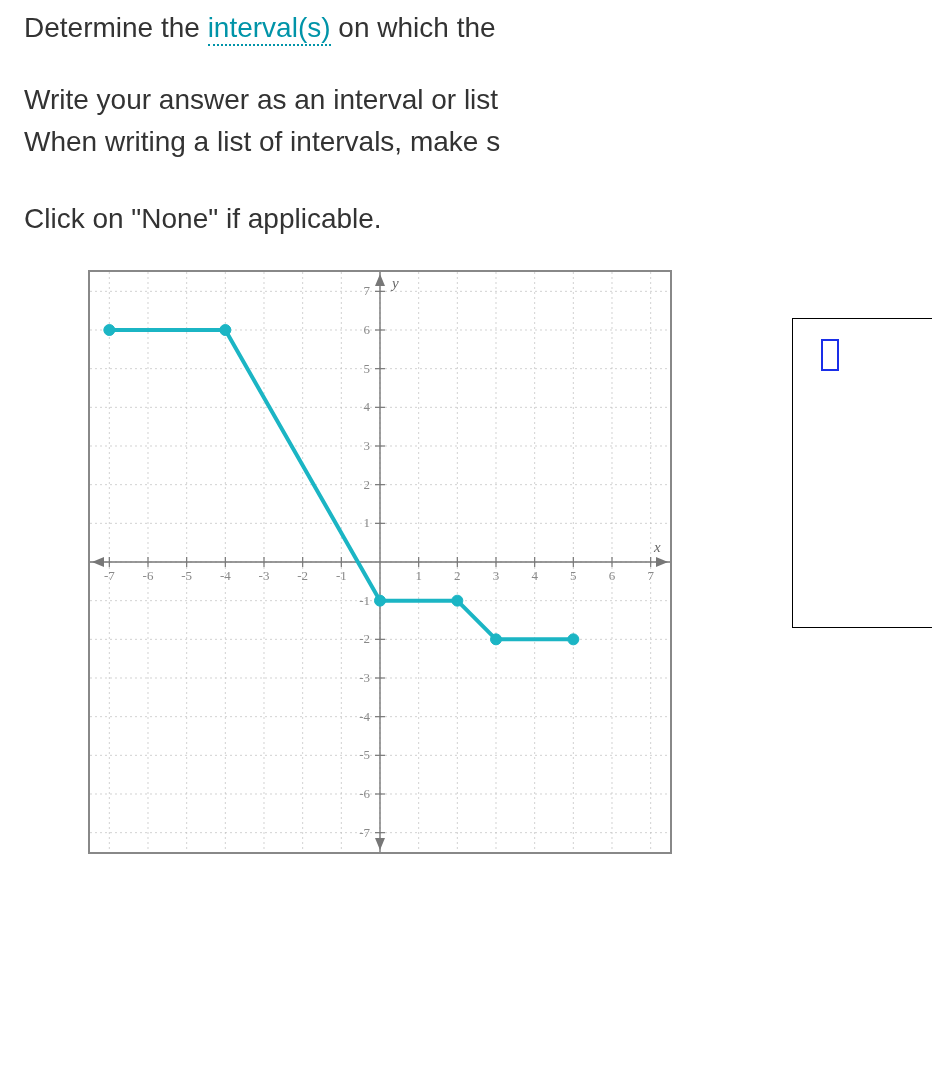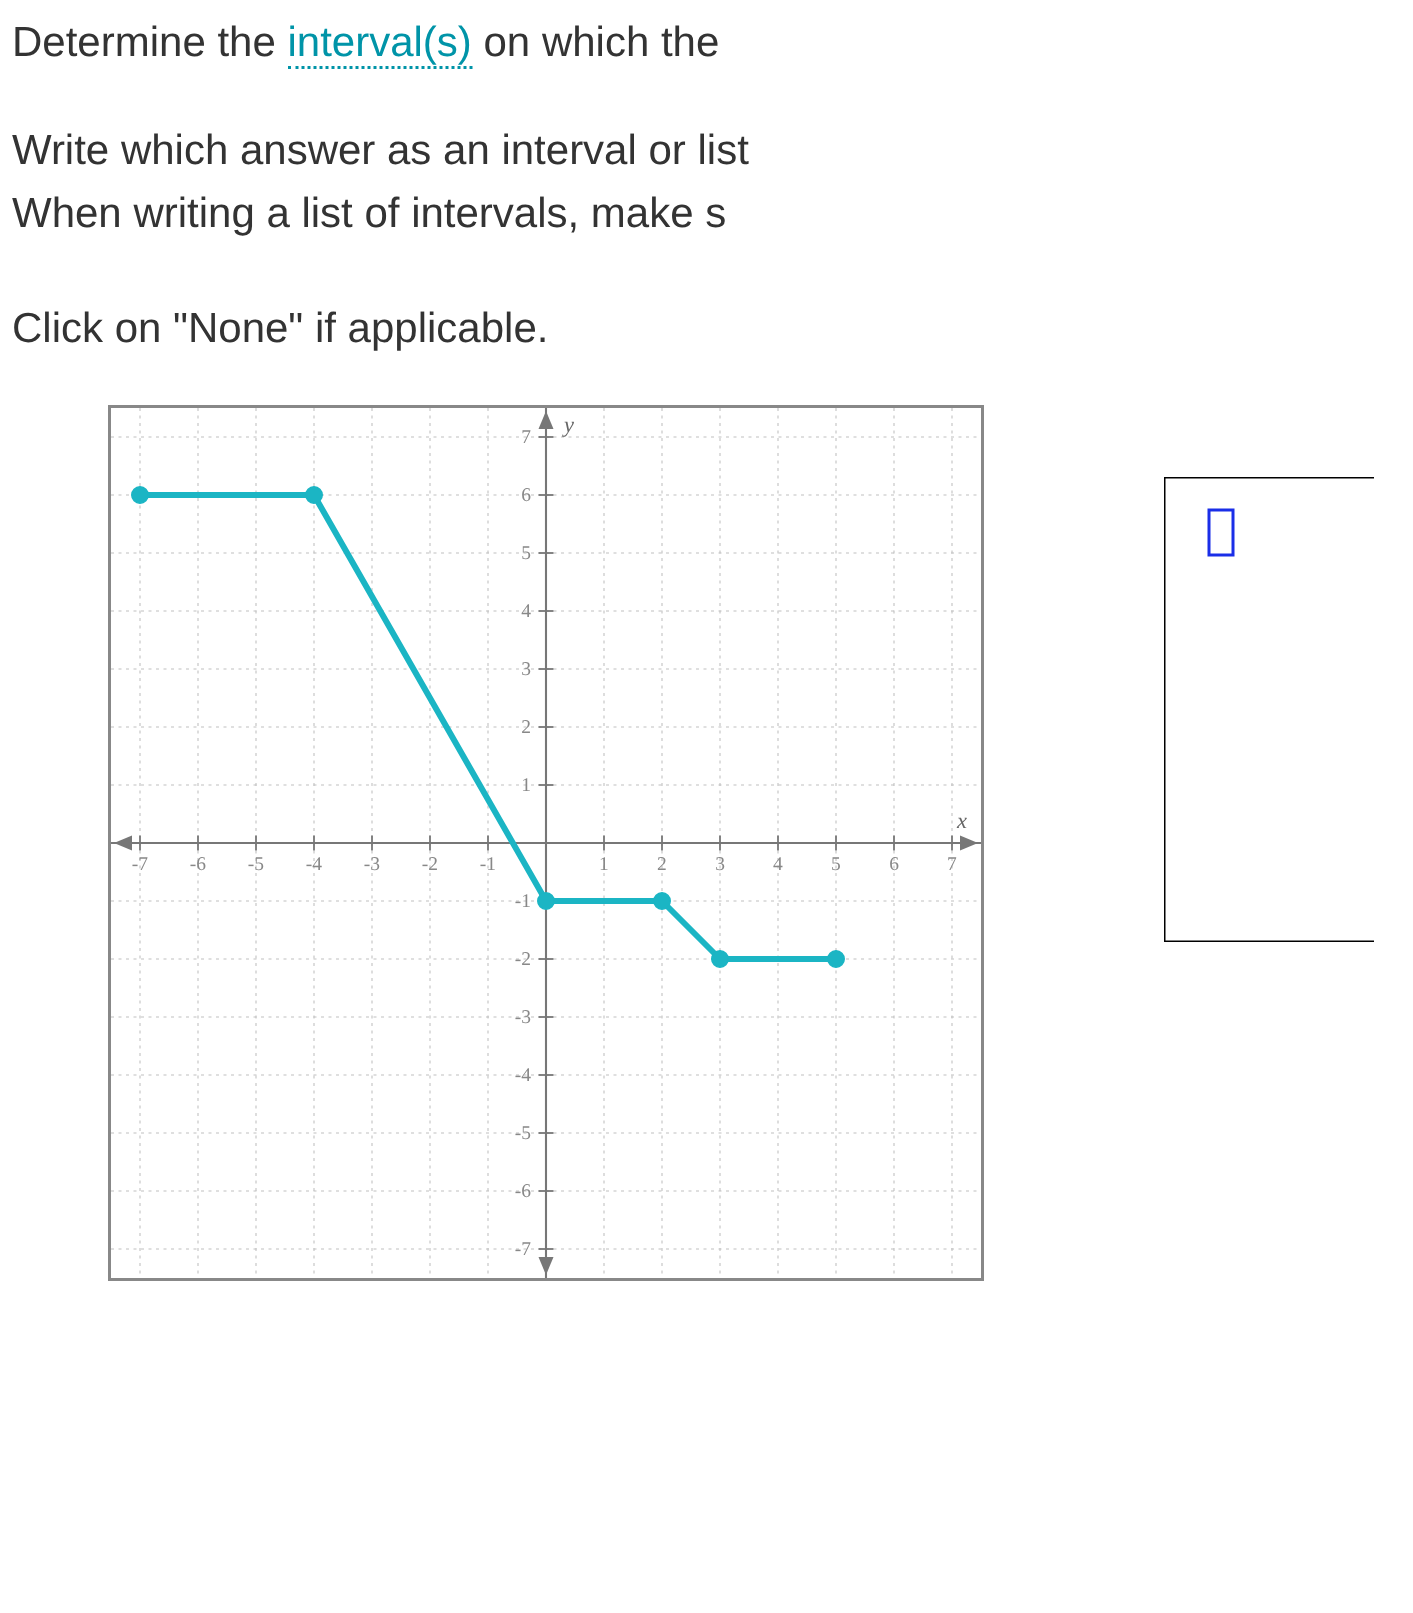--- a/index.html
+++ b/index.html
@@ -7,21 +7,21 @@
     padding: 0;
     width: 942px;
     height: 1075px;
     font-family: Verdana, Geneva, sans-serif;
     font-size: 28px;
     color: #333;
     background: #fff;
     overflow: hidden;
   }
   .container {
-    padding: 8px 0 0 8px;
+    padding: 8px 0 0 24px;
     box-sizing: border-box;
     width: 100%;
   }
   .prompt-line {
     margin: 0 0 32px 0;
     line-height: 1.4;
     white-space: nowrap;
   }
   .link {
     color: #0094a8;
@@ -73,21 +73,21 @@
 </style>
 </head>
 <body>
 
 <div class="container">
   <p class="prompt-line">
     <span>Determine the </span><a href="#" class="link">interval(s)</a><span> on which the</span>
   </p>
 
   <div class="para">
-    <div>Write which answer as an interval or list</div>
+    <div>Write your answer as an interval or list</div>
     <div>When writing a list of intervals, make s</div>
   </div>
 
   <p class="prompt-line">Click on "None" if applicable.</p>
 
   <div class="lower">
     <div class="chart-box">
       <svg class="chart-svg" id="graph-svg" viewBox="0 0 580 580">
           <line x1="19.333333333333332" y1="0" x2="19.333333333333332" y2="580" stroke="#bfbfbf" stroke-width="0.7" stroke-dasharray="2 3"></line>
           <line x1="0" y1="560.6666666666666" x2="580" y2="560.6666666666666" stroke="#bfbfbf" stroke-width="0.7" stroke-dasharray="2 3"></line>

